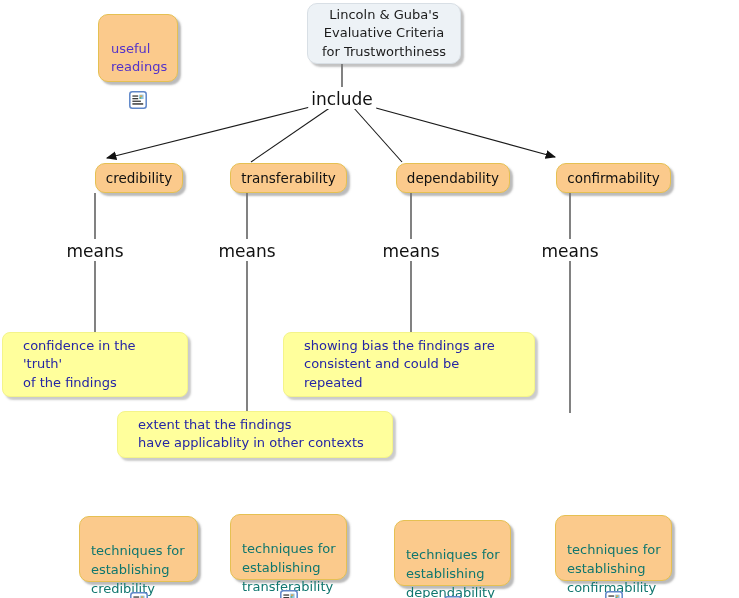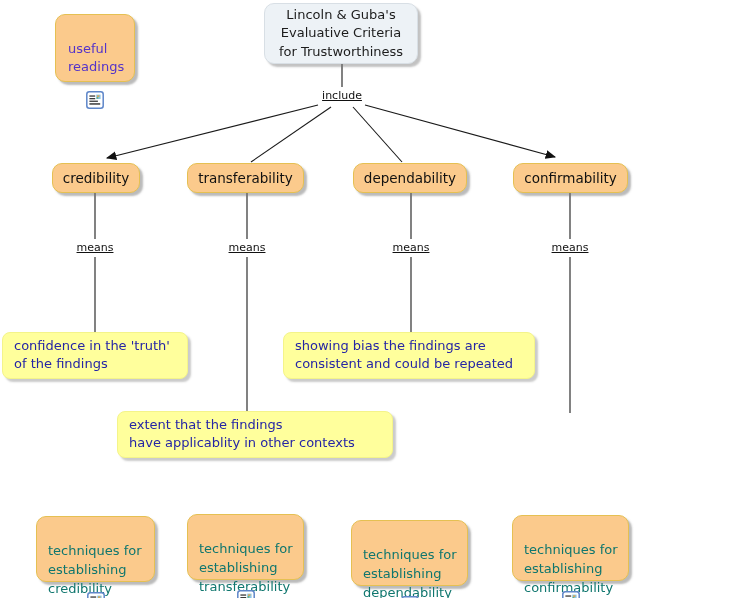--- a/index.html
+++ b/index.html
@@ -1,47 +1,47 @@
 <!DOCTYPE html>
 <html><head>
 <meta charset="utf-8">
 <style>
   html,body{margin:0;padding:0;background:#ffffff;}
   .canvas{
     position:relative;width:739px;height:598px;background:#ffffff;overflow:hidden;
     font-family:"DejaVu Sans","Liberation Sans",sans-serif;
   }
   .links{position:absolute;left:0;top:0;width:739px;height:598px;}
-  .node{position:absolute;box-sizing:border-box;}
+  .node{position:absolute;box-sizing:border-box;margin-left:43px;}
   .title-node{
     left:264px;top:3px;width:154px;height:61px;
     background:#EDF2F6;border:1px solid #D8DFE5;border-radius:10px;
     box-shadow:3px 3px 2px rgba(120,120,120,0.45);
     display:flex;align-items:center;justify-content:center;text-align:center;
     font-size:13px;line-height:1.4;color:#1c1c1c;white-space:pre-line;
   }
   .concept{
     background:#FBCA8C;border:1.5px solid #E5C052;border-radius:10px;
     box-shadow:3px 3px 2px rgba(120,120,120,0.5);
   }
   .criterion{
     display:flex;align-items:center;justify-content:center;
     font-size:13.5px;color:#111;height:30px;
   }
   .crit-label{white-space:nowrap;}
   .link-label{
     position:absolute;transform:translateX(-50%);
-    font-size:11px;color:#111;background:#ffffff;padding:0 3px;white-space:nowrap;text-decoration:underline;
+    font-size:17px;color:#111;background:#ffffff;padding:0 3px;white-space:nowrap;
   }
   .def{
     position:absolute;box-sizing:border-box;
     background:#FFFF9C;border:1px solid #F4F48A;border-radius:8px;
     box-shadow:3px 3px 2px rgba(140,140,140,0.45);
     font-size:13px;line-height:1.42;color:#2525A5;
-    padding:4px 11px;white-space:pre-line;
+    padding:4px 20px;white-space:pre-line;
   }
   .tech{
     font-size:13px;line-height:1.45;color:#0f766e;
     padding:6px 4px 0 11px;white-space:pre-line;
   }
   .useful{
     left:55px;top:14px;width:80px;height:68px;
     font-size:13px;line-height:1.4;color:#5433C9;
     padding:7px 0 0 12px;white-space:pre-line;
   }

